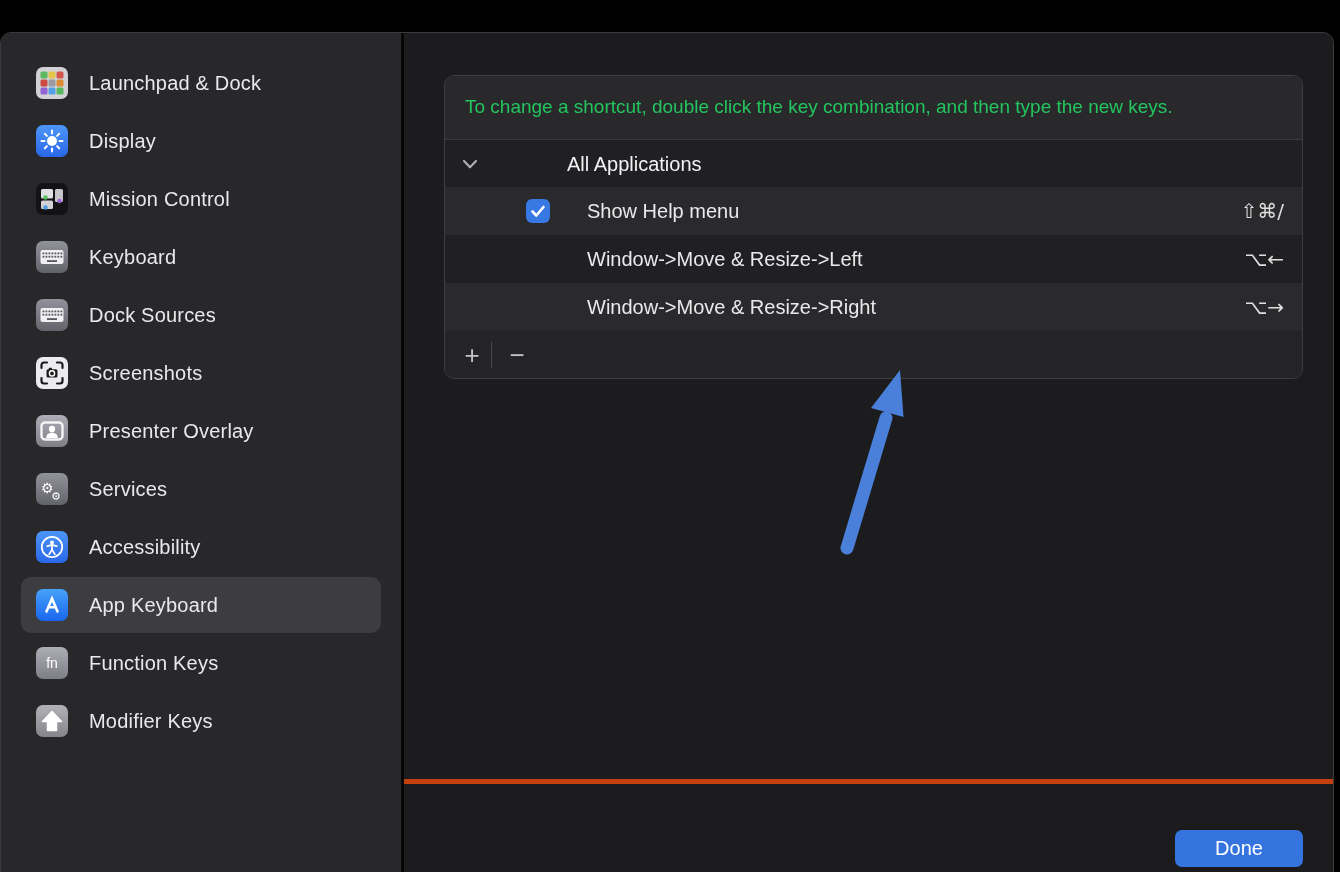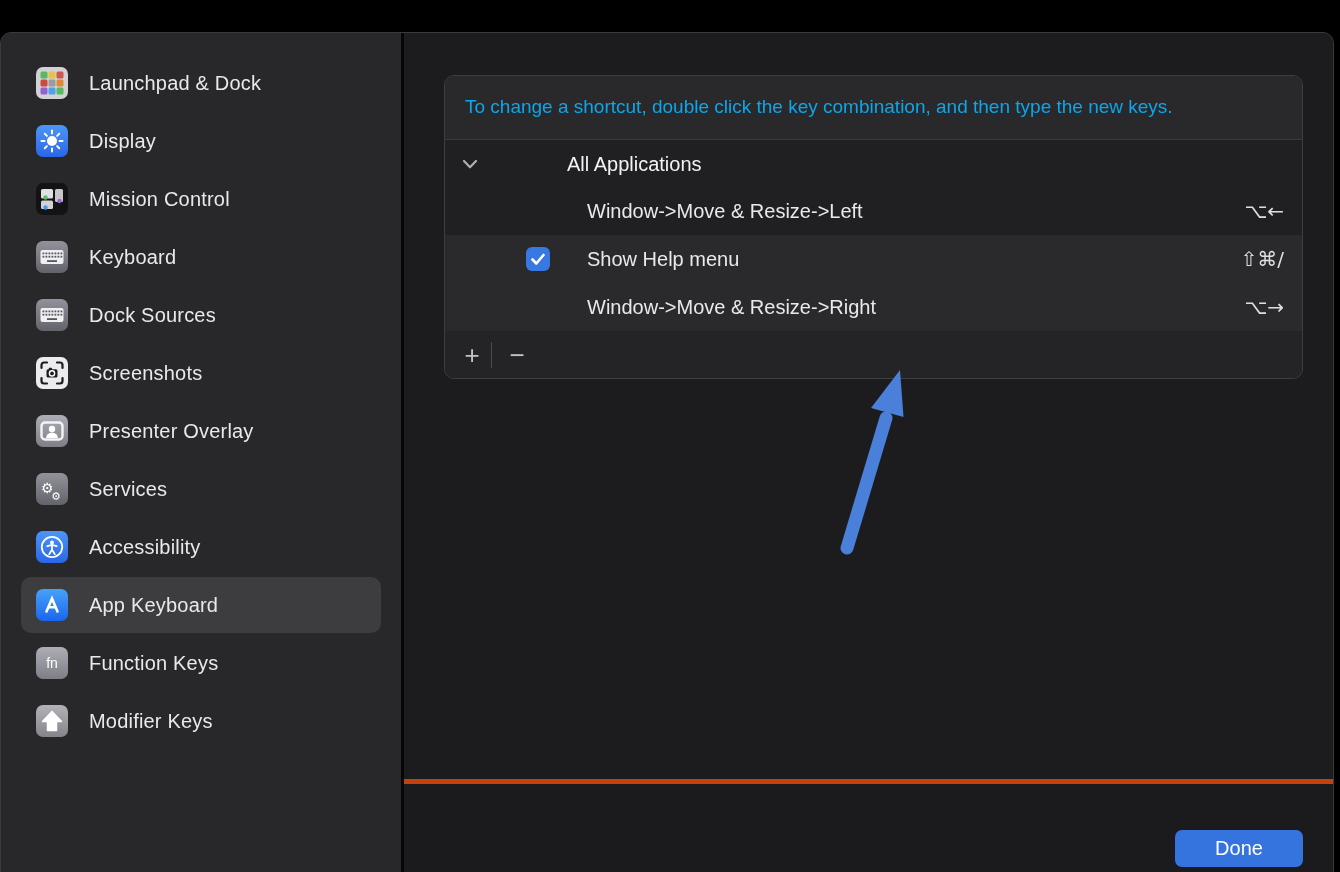--- a/index.html
+++ b/index.html
@@ -22,21 +22,21 @@
   .sidebar li.selected { background:#3d3d3f; }
   .sidebar li .ic { width:32px; height:32px; flex:none; }
   .sidebar li .lbl { margin-left:21px; font-size:20px; font-weight:500; color:#e9e9eb; letter-spacing:.2px; }
 
   
   .main { position:absolute; left:403px; top:0; right:0; bottom:0; background:#1c1c1e; }
 
   .groupbox { position:absolute; left:40px; top:42px; width:859px;
     border:1px solid #3e3e40; border-radius:10px; overflow:hidden; background:#202022; }
   .instructions { background:#29292b; border-bottom:1px solid #3a3a3c; padding:17px 20px 18px 20px; }
-  .instructions p { color:#0ea5e9; font-size:19px; line-height:28px; max-width:730px; }
+  .instructions p { color:#22c55e; font-size:19px; line-height:28px; max-width:730px; }
 
   .g-row { position:relative; height:48px; }
   .g-row.header { height:47px; background:#202022; }
   .g-row.dark   { background:#202022; }
   .g-row.light  { background:#2a2a2c; }
 
   .g-row .chev { position:absolute; left:16px; top:50%; transform:translateY(-50%); }
   .g-row .title { position:absolute; left:122px; top:50%; transform:translateY(-50%);
     color:#f2f2f4; font-size:20px; font-weight:500; }
   .g-row .cbx { position:absolute; left:81px; top:50%; transform:translateY(-50%);
@@ -274,34 +274,34 @@
           <p>To change a shortcut, double click the key combination, and then type the new keys.</p>
         </div>
 
         <div class="g-row header">
           <svg class="chev" width="18" height="14" viewBox="0 0 18 14">
             <path d="M3,4 L9,10.3 L15,4" fill="none" stroke="#aeaeb0" stroke-width="2.2" stroke-linecap="round" stroke-linejoin="round"></path>
           </svg>
           <span class="title">All Applications</span>
         </div>
 
-        <div class="g-row dark">
-          <span class="rlabel">Window-&gt;Move &amp; Resize-&gt;Left</span>
-          <span class="keys">⌥←</span>
-        </div>
-
         <div class="g-row light">
           <svg class="cbx" viewBox="0 0 24 24">
             <rect width="24" height="24" rx="6" fill="#3878e2"></rect>
             <polyline points="6.5,12.5 10.3,16.5 17.5,8" fill="none" stroke="#fff" stroke-width="2.6" stroke-linecap="round" stroke-linejoin="round"></polyline>
           </svg>
           <span class="rlabel">Show Help menu</span>
           <span class="keys">⇧⌘/</span>
         </div>
 
+        <div class="g-row dark">
+          <span class="rlabel">Window-&gt;Move &amp; Resize-&gt;Left</span>
+          <span class="keys">⌥←</span>
+        </div>
+
         <div class="g-row light">
           <span class="rlabel">Window-&gt;Move &amp; Resize-&gt;Right</span>
           <span class="keys">⌥→</span>
         </div>
 
         <div class="g-toolbar">
           <div class="tb-btn">+</div>
           <div class="tb-sep"></div>
           <div class="tb-btn minus">−</div>
         </div>

